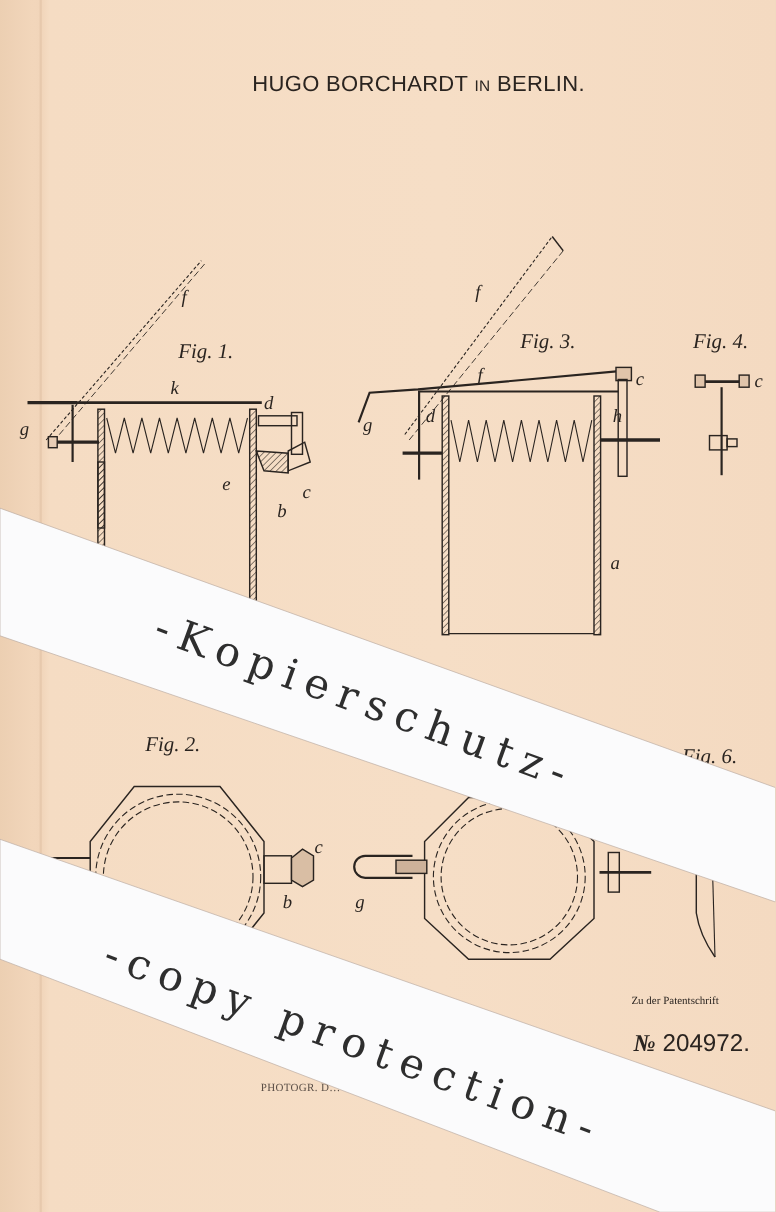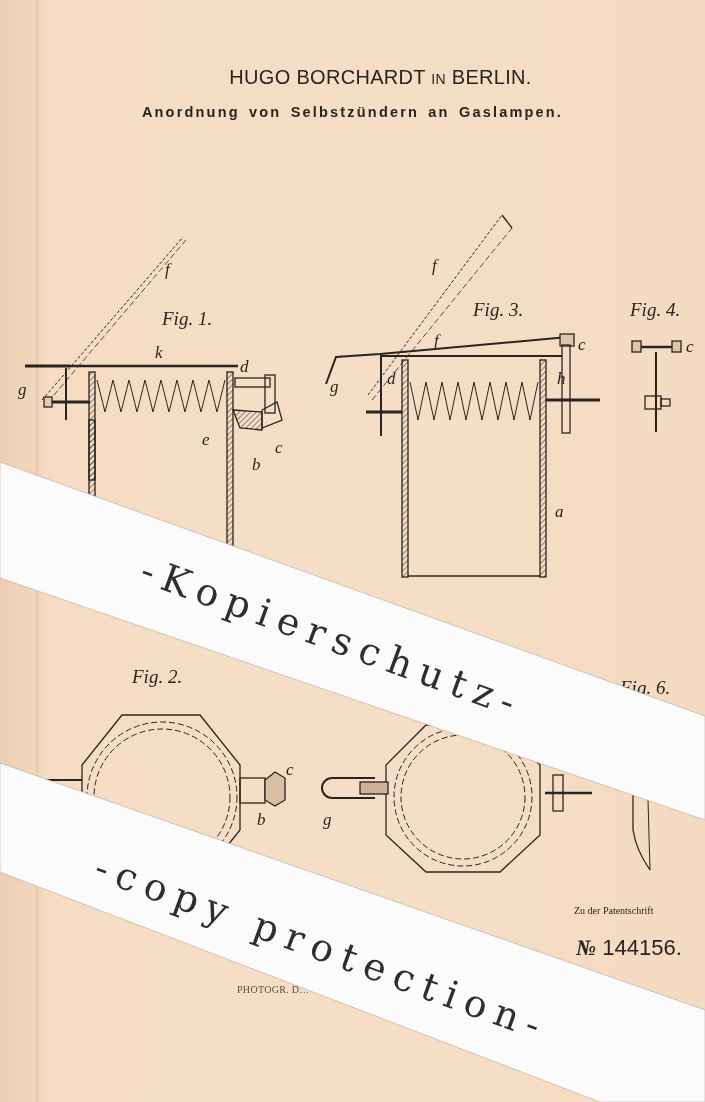--- a/index.html
+++ b/index.html
@@ -25,21 +25,20 @@
 <body>
 
 <div class="page">
   <div class="fold"></div>
 
   <div class="title t1">
     <span>HUGO BORCHARDT</span>
     <span class="sc">IN</span>
     <span>BERLIN.</span>
   </div>
-  <div class="title t2">Anordnung von Selbstzündern an Gaslampen.</div>
 
   <svg class="draw" width="705" height="1102" viewBox="0 0 705 1102" stroke="#2a2420" fill="none" stroke-width="1.3">
     <defs>
       <pattern id="hatch" width="4" height="4" patternUnits="userSpaceOnUse" patternTransform="rotate(45)">
         <line x1="0" y1="0" x2="0" y2="4" stroke="#2a2420" stroke-width="1"></line>
       </pattern>
     </defs>
 
     <g>
       <text class="figlbl" x="162" y="325" stroke="none">Fig. 1.</text>
@@ -132,21 +131,21 @@
     <g>
       <text class="figlbl" x="620" y="694" stroke="none">Fig. 6.</text>
       <path d="M633 790 L633 830 Q636 850 650 870" stroke-width="1.3"></path>
       <line x1="648" y1="800" x2="650" y2="870" stroke-width="1"></line>
     </g>
   </svg>
 
   <div class="caption zu">Zu der Patentschrift</div>
   <div class="caption nr">
     <span class="ns">№</span>
-    <span>144156.</span>
+    <span>204972.</span>
   </div>
   <div class="caption photogr">PHOTOGR. D…</div>
 
   <svg class="draw" width="705" height="1102" viewBox="0 0 705 1102">
     <polygon points="0,462 705,716 705,820 0,578" fill="#fbfbfc" stroke="#b8aaa0" stroke-width="0.6"></polygon>
     <polygon points="0,763 705,1010 705,1102 600,1102 0,872" fill="#fbfbfc" stroke="#b8aaa0" stroke-width="0.6"></polygon>
   </svg>
 
   <div class="band-text" style="left:150px; top:548px; font-size:38px; letter-spacing:9px; transform: rotate(20deg);">-Kopierschutz-</div>
   <div class="band-text" style="left:104px; top:845px; font-size:38px; letter-spacing:9px; transform: rotate(20deg);">-copy protection-</div>

